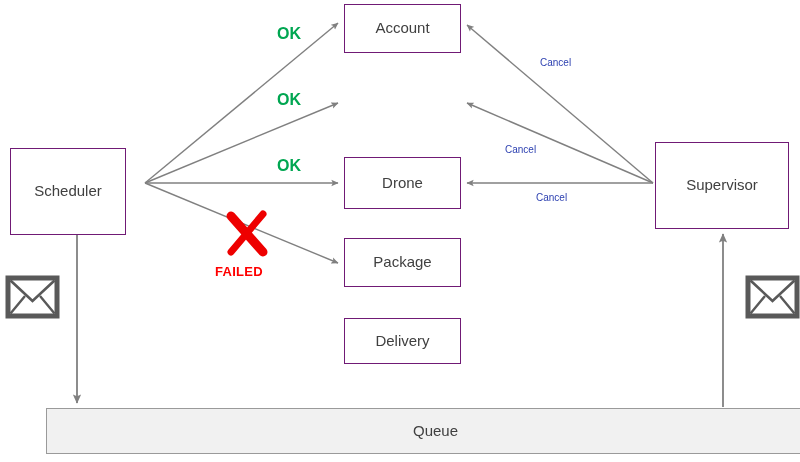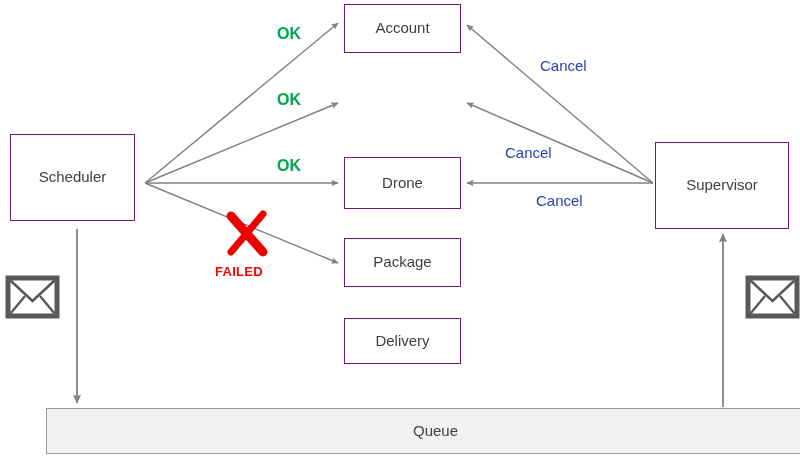--- a/index.html
+++ b/index.html
@@ -50,21 +50,21 @@
     white-space: nowrap;
   }
   .edge-label.ok {
     color: #00a651;
     font-weight: bold;
     font-size: 16px;
   }
   .edge-label.cancel {
     color: #2b3fb0;
     font-weight: normal;
-    font-size: 15px;
+    font-size: 10px;
   }
   .edge-label.failed {
     color: #ff0000;
     font-weight: bold;
     font-size: 13px;
     letter-spacing: 0.3px;
   }
 </style>
 </head>
 <body>
@@ -102,21 +102,21 @@
       <path d="M 10.5 313.5 L 25 296 M 54.5 313.5 L 40 296" fill="none" stroke="#595959" stroke-width="2.4"></path>
     </g>
 
     <g>
       <rect x="748" y="278" width="49" height="38" fill="#ffffff" stroke="#595959" stroke-width="5"></rect>
       <path d="M 750.5 280.5 L 772.5 301 L 794.5 280.5" fill="none" stroke="#595959" stroke-width="2.6"></path>
       <path d="M 750.5 313.5 L 765 296 M 794.5 313.5 L 780 296" fill="none" stroke="#595959" stroke-width="2.4"></path>
     </g>
   </svg>
 
-  <div class="node" style="left:10px; top:134px; width:125px; height:87px;">
+  <div class="node" style="left:10px; top:148px; width:116px; height:87px;">
     <span>Scheduler</span>
   </div>
 
   <div class="node" style="left:344px; top:4px; width:117px; height:49px;">
     <span>Account</span>
   </div>
 
 
   <div class="node" style="left:344px; top:157px; width:117px; height:52px;">
     <span>Drone</span>

